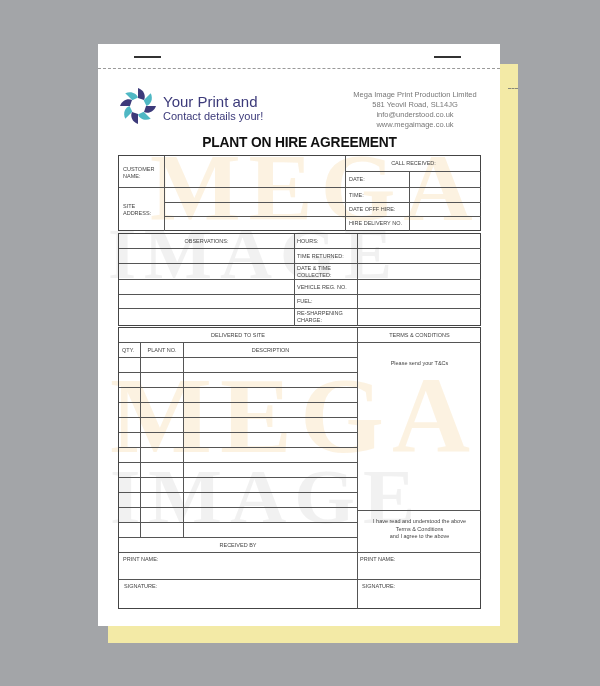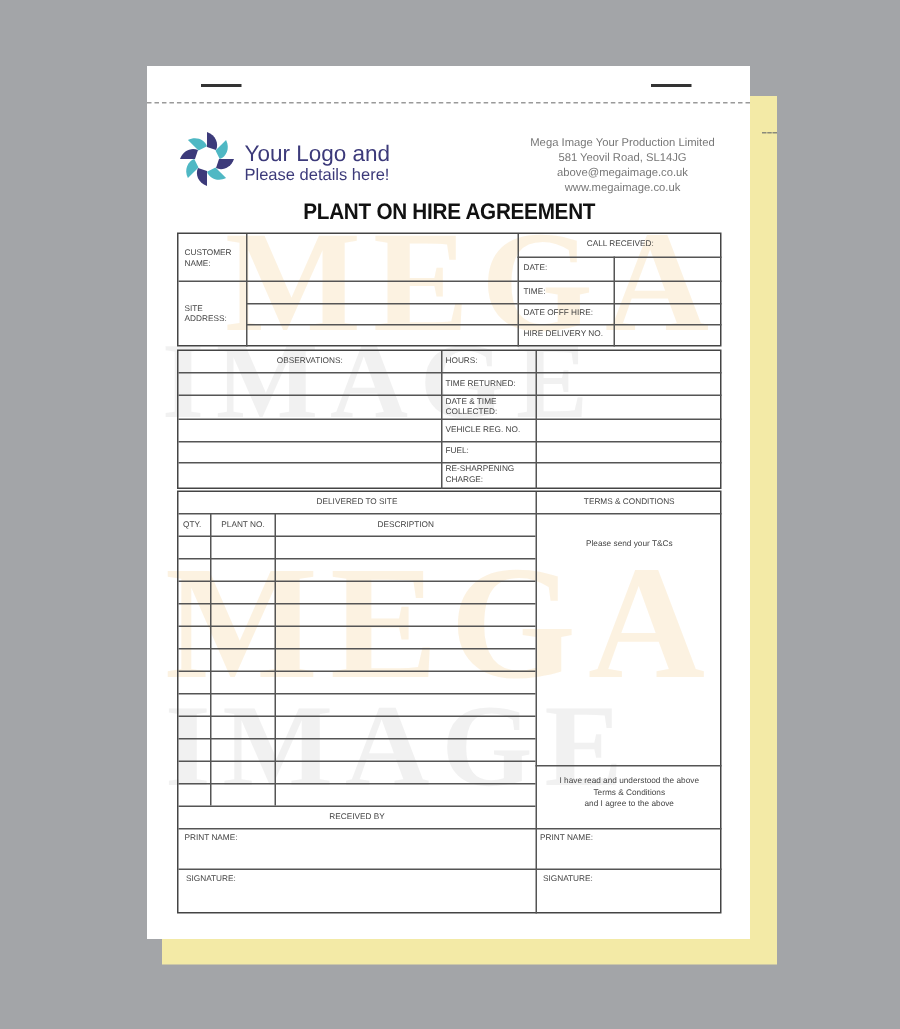--- a/index.html
+++ b/index.html
@@ -62,29 +62,29 @@
         <path d="M0,-18 C6,-16 8,-10 6,-6 L0,-8 Z" fill="#3c3a7a" transform="rotate(90)"></path>
         <path d="M0,-18 C6,-16 8,-10 6,-6 L0,-8 Z" fill="#4fb8c4" transform="rotate(135)"></path>
         <path d="M0,-18 C6,-16 8,-10 6,-6 L0,-8 Z" fill="#3c3a7a" transform="rotate(180)"></path>
         <path d="M0,-18 C6,-16 8,-10 6,-6 L0,-8 Z" fill="#4fb8c4" transform="rotate(225)"></path>
         <path d="M0,-18 C6,-16 8,-10 6,-6 L0,-8 Z" fill="#3c3a7a" transform="rotate(270)"></path>
         <path d="M0,-18 C6,-16 8,-10 6,-6 L0,-8 Z" fill="#4fb8c4" transform="rotate(315)"></path>
       </g>
     </svg>
   </span>
   <div class="logo-text">
-    <div class="logo-line1">Your Logo and</div>
-    <div class="logo-line2">Please details here!</div>
+    <div class="logo-line1">Your Print and</div>
+    <div class="logo-line2">Contact details your!</div>
   </div>
 </div>
 
 <div class="company">
-  <div>Mega Image Your Production Limited</div>
+  <div>Mega Image Print Production Limited</div>
   <div>581 Yeovil Road, SL14JG</div>
-  <div>above@megaimage.co.uk</div>
+  <div>info@understood.co.uk</div>
   <div>www.megaimage.co.uk</div>
 </div>
 
 <div class="title">PLANT ON HIRE AGREEMENT</div>
 
 <div class="form" style="top:155px;height:76px;">
   <div class="vline" style="left:45px;top:0;height:75px;"></div>
   <div class="vline" style="left:226px;top:0;height:75px;"></div>
   <div class="vline" style="left:290px;top:15px;height:60px;"></div>
   <div class="hline" style="left:0;top:31px;width:226px;"></div>

